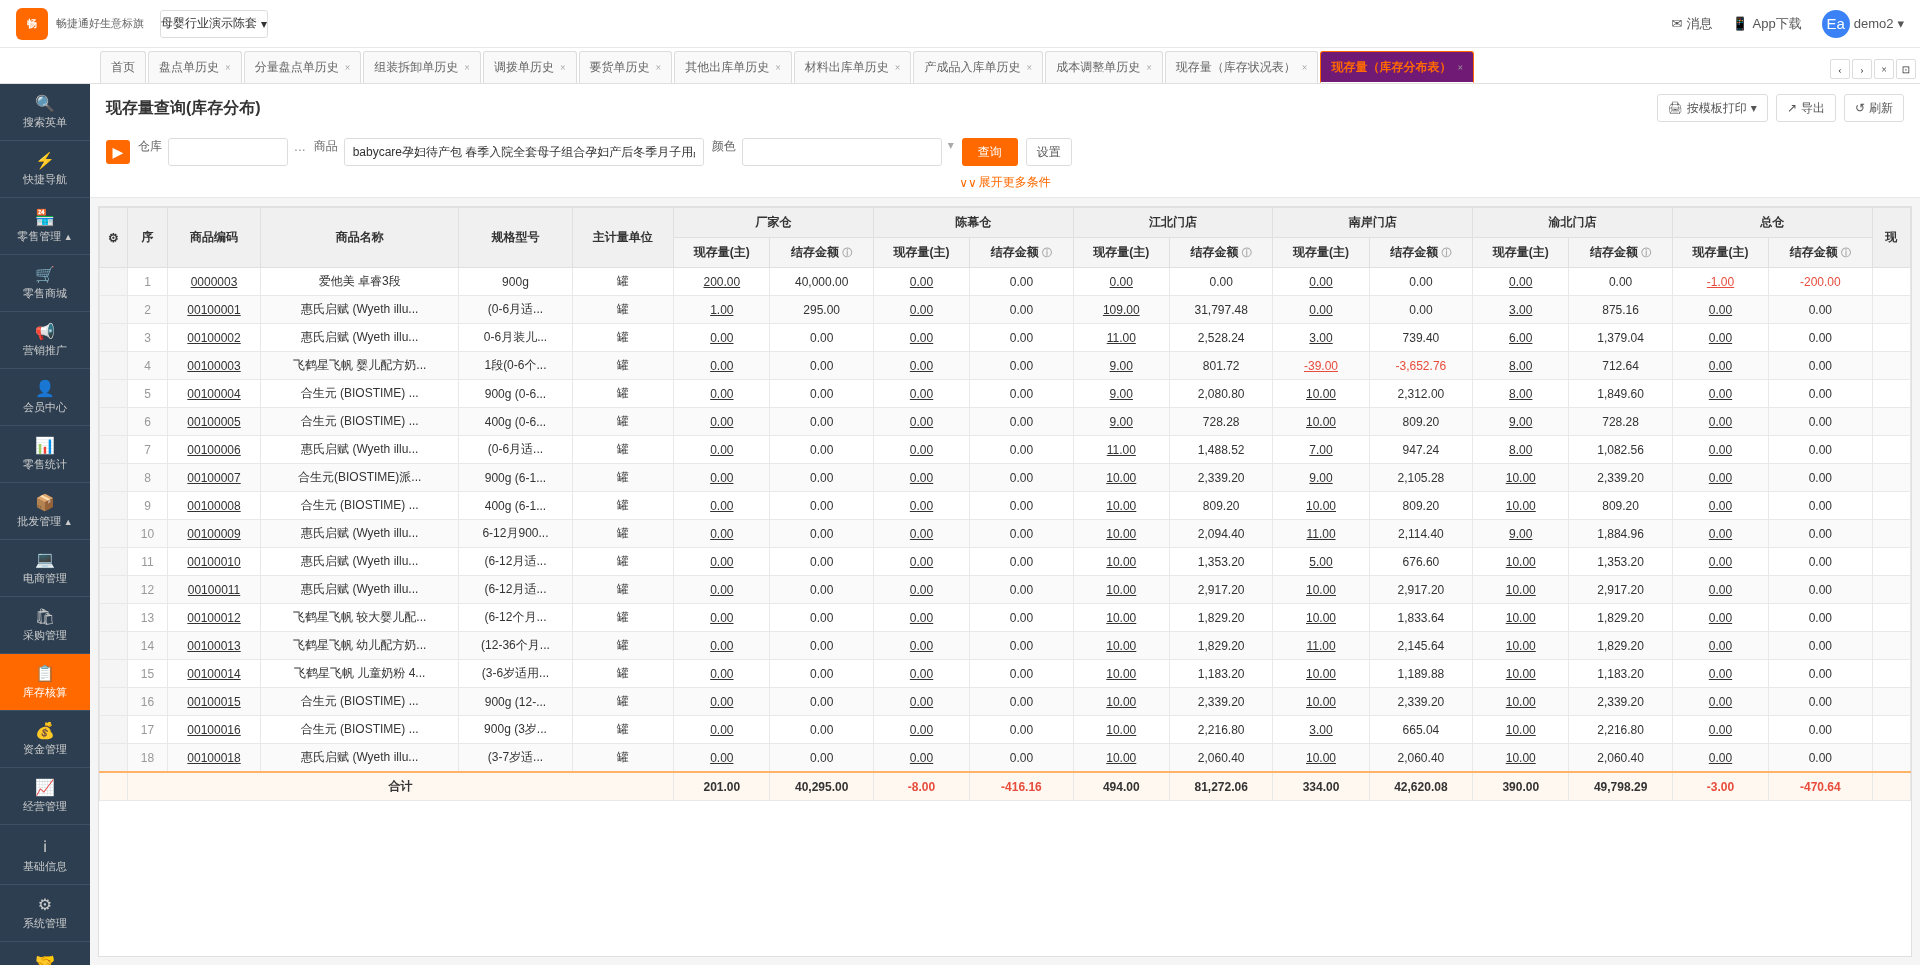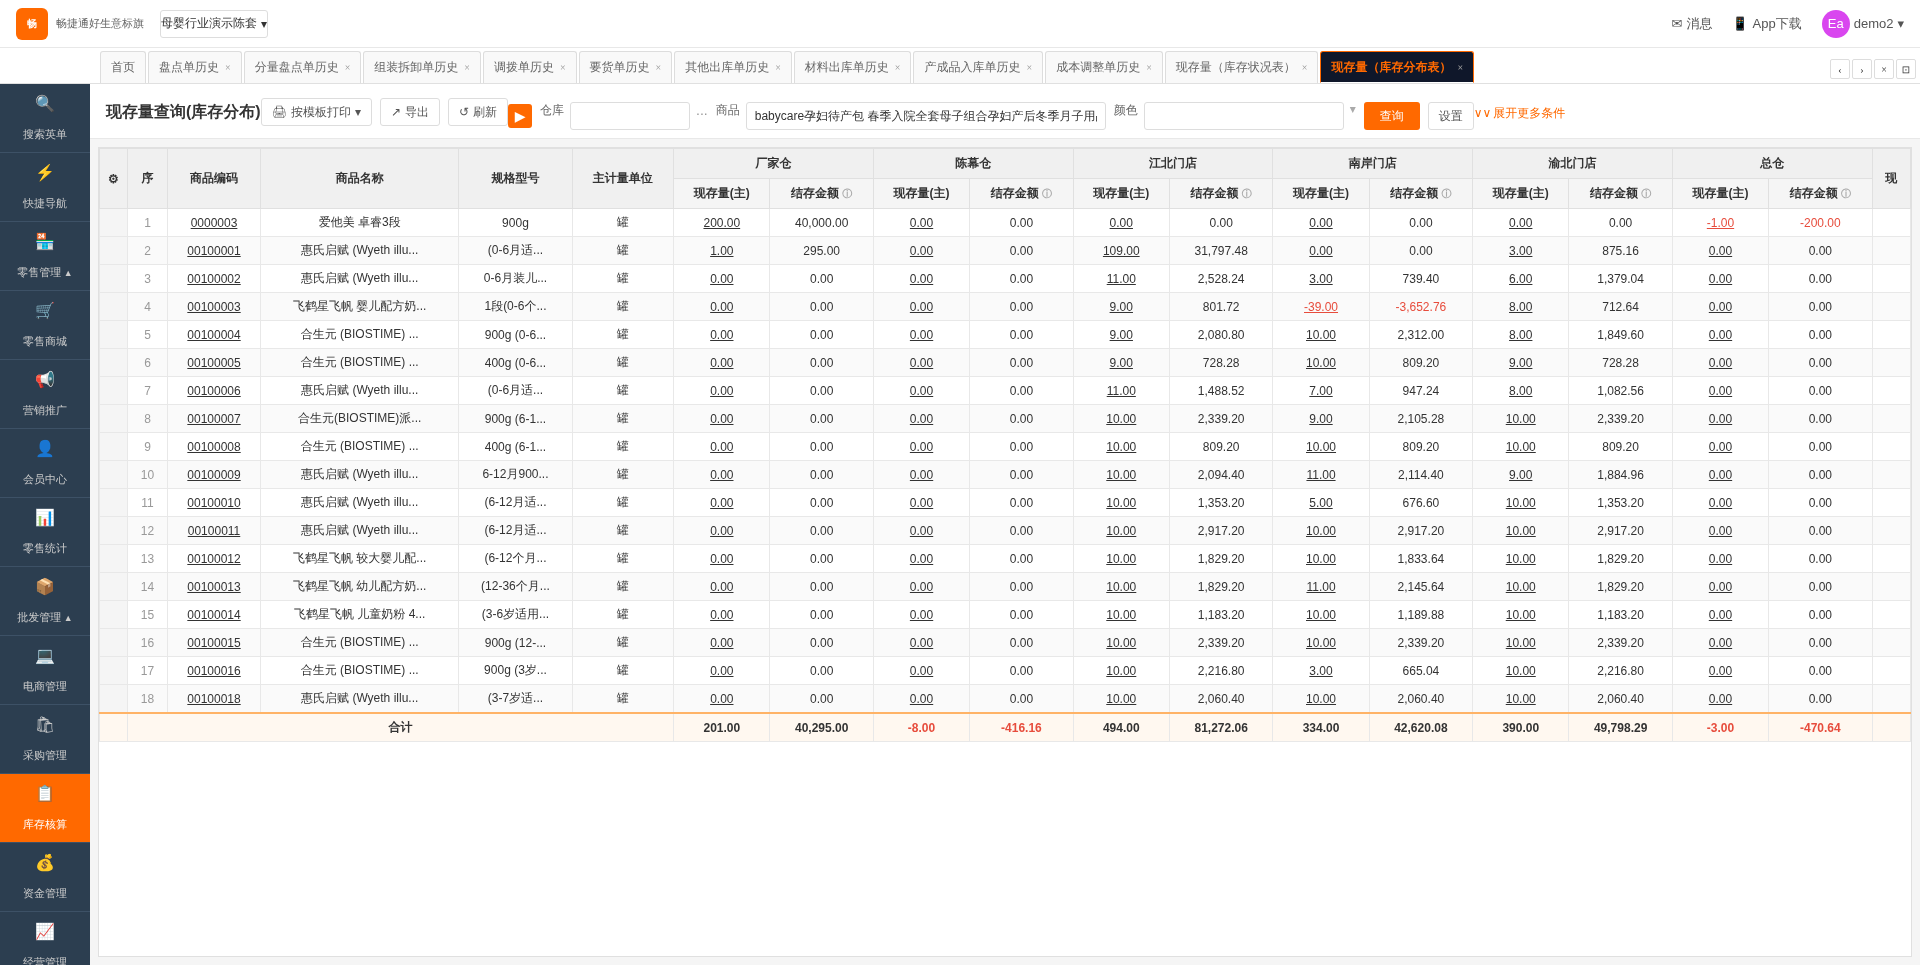--- a/index.html
+++ b/index.html
@@ -52,21 +52,21 @@
       color: #666;
       border: 1px solid #ddd;
       border-bottom: none;
       background: #f9f9f9;
       cursor: pointer;
       white-space: nowrap;
       margin-right: 2px;
       border-radius: 3px 3px 0 0;
     }
     .tab-item.active {
-      background: #0f172a;
+      background: #701a75;
       color: #ff6900;
       border-color: #ff6900;
       border-bottom: 1px solid #fff;
       font-weight: bold;
     }
     .tab-close { color: #999; font-size: 10px; margin-left: 2px; }
     .tab-nav-btns {
       display: flex; align-items: center; gap: 2px; padding: 4px;
       margin-left: auto;
     }
@@ -94,38 +94,38 @@
     }
     .sidebar-item {
       padding: 10px 5px;
       text-align: center;
       font-size: 12px;
       cursor: pointer;
       border-bottom: 1px solid #3d5166;
       color: #ccc;
     }
     .sidebar-item.active { background: #ff6900; color: #fff; }
-    .sidebar-item .nav-label { margin-top: 14px; font-size: 11px; }
+    .sidebar-item .nav-label { margin-top: 2px; font-size: 11px; }
     .sidebar-item .nav-icon { font-size: 16px; }
 
     
     .content-area {
       flex: 1;
       display: flex;
       flex-direction: column;
       overflow: hidden;
     }
 
     
     .page-header {
       background: #fff;
       padding: 10px 16px 0 16px;
       border-bottom: 1px solid #e8e8e8;
       display: flex;
-      flex-direction: row;
+      flex-direction: column;
     }
     .page-title-row {
       display: flex; align-items: center; justify-content: space-between;
       padding-bottom: 8px;
     }
     .page-title { font-size: 16px; font-weight: bold; color: #333; }
     .page-actions { display: flex; gap: 8px; }
     .action-btn {
       height: 28px; padding: 0 10px;
       border: 1px solid #ddd; background: #fff;
@@ -257,21 +257,21 @@
   <div class="top-right">
     <div class="top-right-item">
       <span>✉</span>
       <span>消息</span>
     </div>
     <div class="top-right-item">
       <span>📱</span>
       <span>App下载</span>
     </div>
     <div class="top-right-item">
-      <div style="width:28px;height:28px;border-radius:50%;background:#d946ef;display:flex;align-items:center;justify-content:center;color:#fff;font-size:13px;">Ea</div>
+      <div style="width:28px;height:28px;border-radius:50%;background:#3b82f6;display:flex;align-items:center;justify-content:center;color:#fff;font-size:15px;">Ea</div>
       <span>demo2</span>
       <span>▾</span>
     </div>
   </div>
 </div>
 
 <div class="tab-bar">
   <div id="tabs-container" style="display:flex;align-items:flex-end;overflow:hidden;flex:1;">
   <div class="tab-item">首页</div>
       <div class="tab-item">盘点单历史<span class="tab-close">×</span></div>

